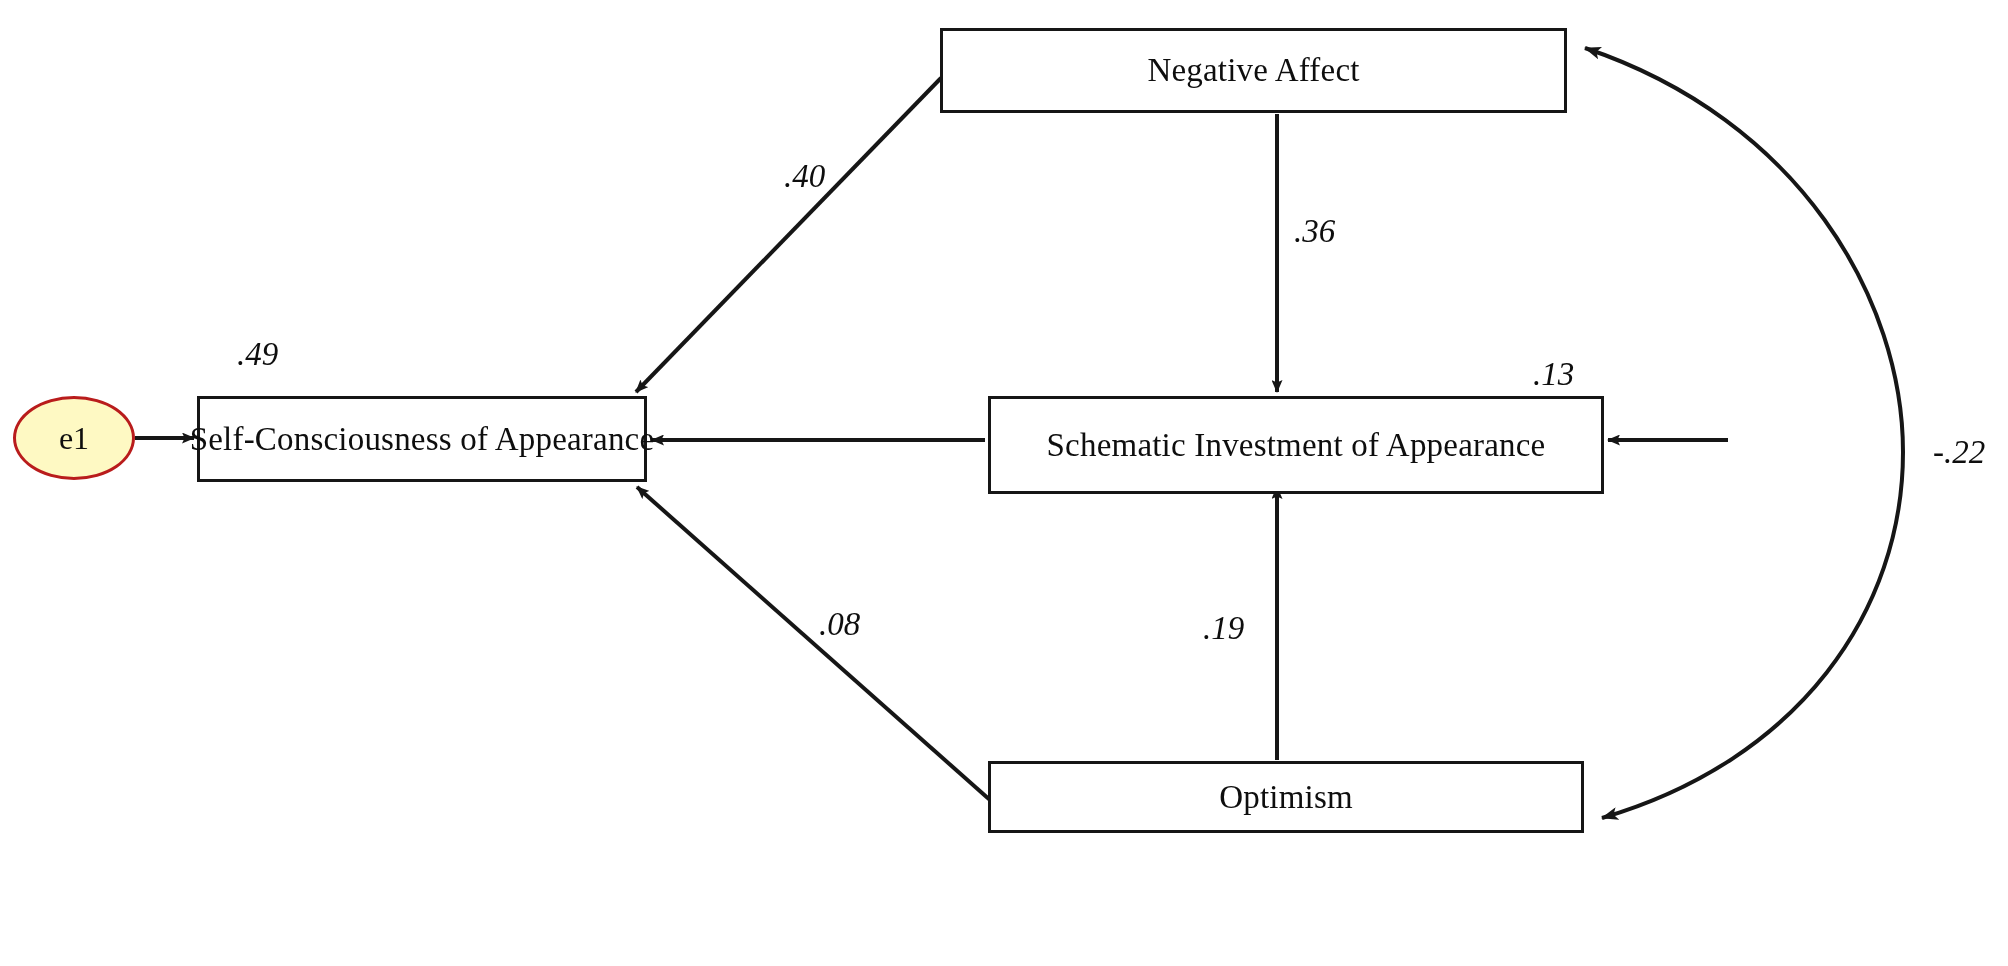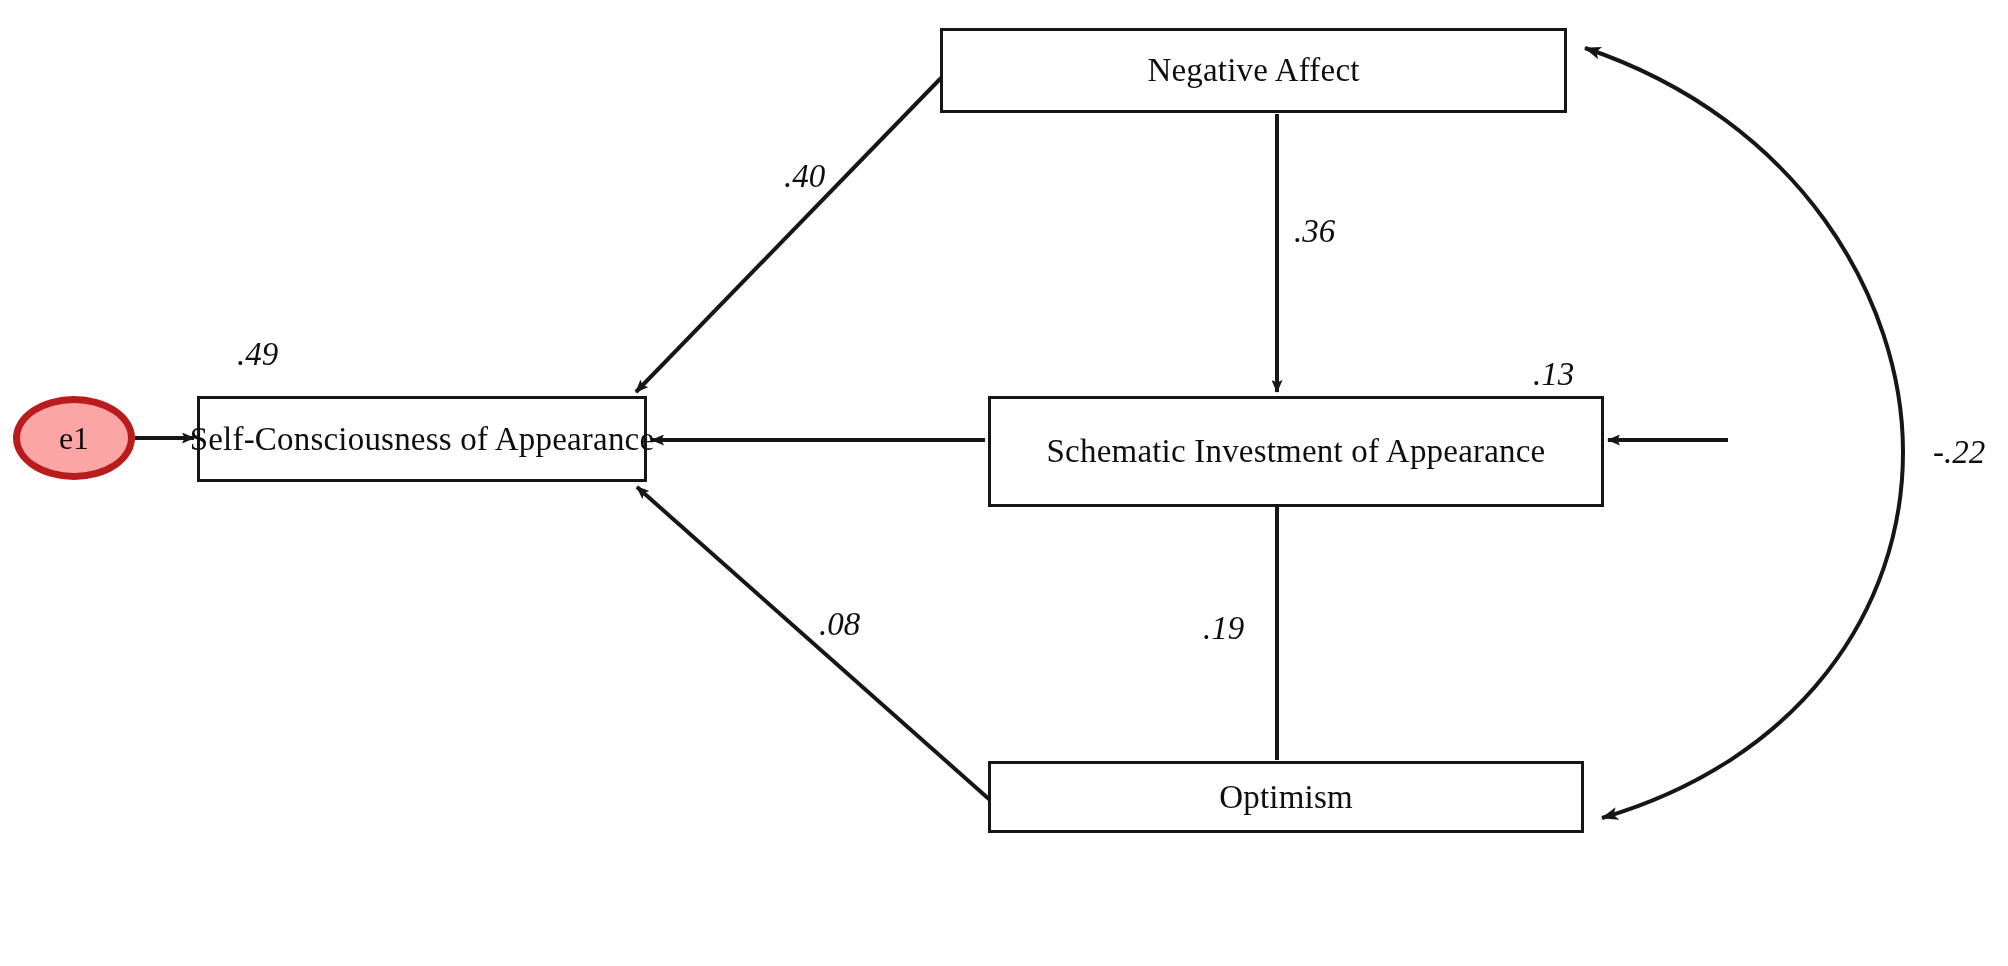--- a/index.html
+++ b/index.html
@@ -40,22 +40,22 @@
   .node-box .node-label {
     font-size: 33px;
     line-height: 1.1;
     letter-spacing: 0.2px;
     white-space: nowrap;
     color: #0e0e0e;
   }
   .node-ellipse {
     position: absolute;
     box-sizing: border-box;
-    background: #fca5a5;
-    border: 7px solid #b91c1c;
+    background: #fef9c3;
+    border: 3px solid #b91c1c;
     border-radius: 50%;
     display: flex;
     align-items: center;
     justify-content: center;
     z-index: 3;
   }
   .node-ellipse .node-label {
     font-size: 32px;
     color: #0e0e0e;
   }
@@ -103,21 +103,21 @@
   </svg>
 
   <div class="node-box" style="left:197px; top:396px; width:450px; height:86px;">
     <span class="node-label">Self-Consciousness of Appearance</span>
   </div>
 
   <div class="node-box" style="left:940px; top:28px; width:627px; height:85px;">
     <span class="node-label">Negative Affect</span>
   </div>
 
-  <div class="node-box" style="left:988px; top:396px; width:616px; height:111px;">
+  <div class="node-box" style="left:988px; top:396px; width:616px; height:98px;">
     <span class="node-label">Schematic Investment of Appearance</span>
   </div>
 
   <div class="node-box" style="left:988px; top:761px; width:596px; height:72px;">
     <span class="node-label">Optimism</span>
   </div>
 
   <div class="node-ellipse" style="left:13px; top:396px; width:122px; height:84px;">
     <span class="node-label">e1</span>
   </div>

